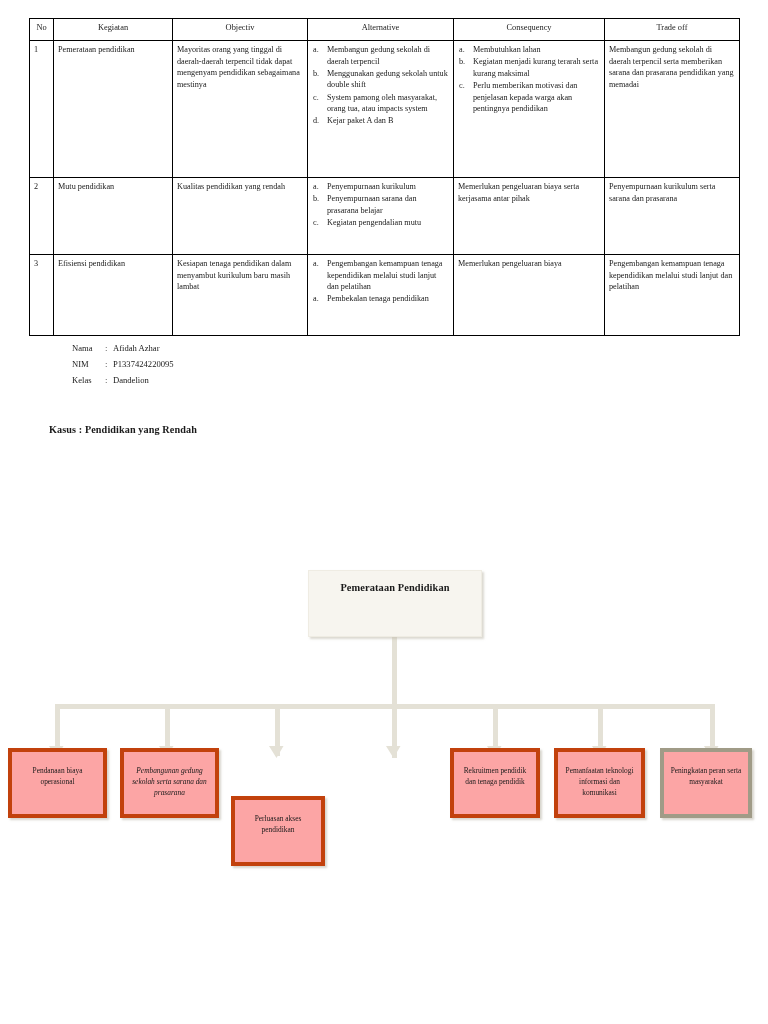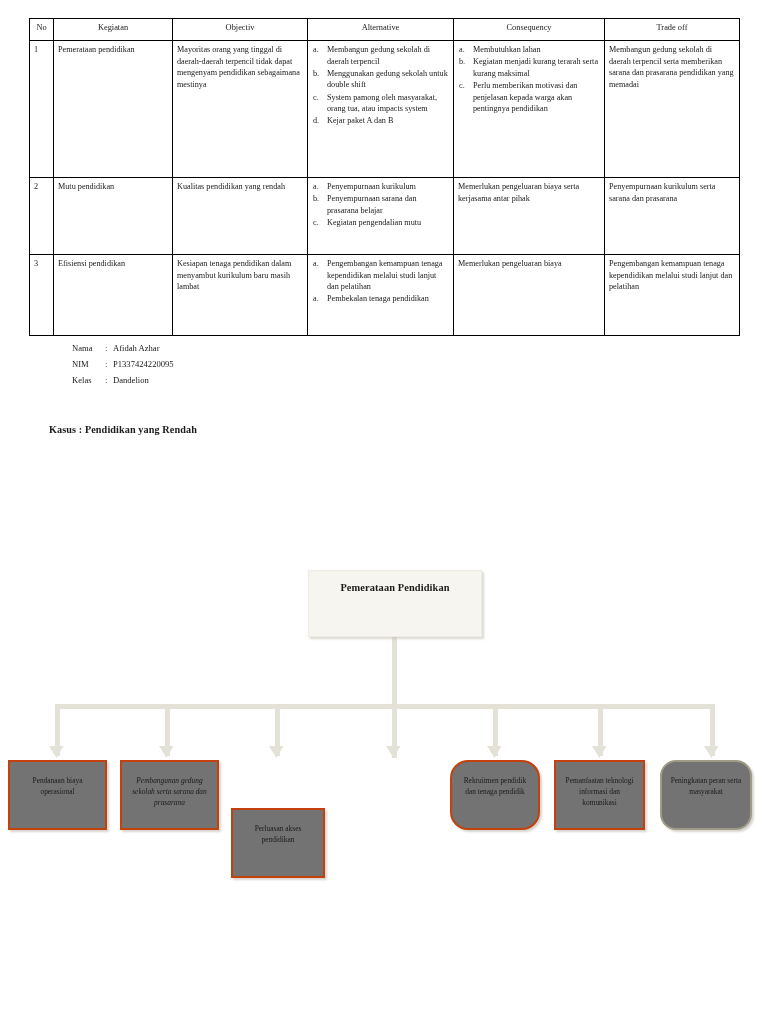--- a/index.html
+++ b/index.html
@@ -126,24 +126,24 @@
     border: 1px solid #efece3;
     box-shadow: 2px 2px 2px rgba(190,186,172,0.55);
   }
   #root-node .node-label {
     font-weight: bold;
     font-size: 10.4px;
     padding-top: 11px;
     letter-spacing: 0.1px;
   }
   .leaf-node {
-    top: 212px;
+    top: 200px;
     height: 70px;
-    background: #737373;
-    border: 2px solid #c2410c;
+    background: #fca5a5;
+    border: 4px solid #c2410c;
     box-shadow: 2px 2px 2px rgba(176,172,156,0.5);
   }
   .leaf-node.selected {
     border: 1px solid #9b9madd;
     border-color: #a09b87;
   }
   .leaf-node .node-label {
     font-size: 7.4px;
     line-height: 1.5;
     padding: 13px 6px 0 6px;
@@ -279,22 +279,22 @@
 
   <div class="node-box leaf-node" style="left:8px;   width:99px;">
     <span class="node-label">Pendanaan biaya operasional</span>
   </div>
   <div class="node-box leaf-node" style="left:120px; width:99px;font-style:italic;">
     <span class="node-label">Pembangunan gedung sekolah serta sarana dan prasarana</span>
   </div>
   <div class="node-box leaf-node" style="left:231px; width:94px;margin-top:48px;">
     <span class="node-label">Perluasan akses pendidikan</span>
   </div>
-  <div class="node-box leaf-node" style="left:450px; width:90px;border-radius:18px;">
+  <div class="node-box leaf-node" style="left:450px; width:90px;">
     <span class="node-label">Rekruitmen pendidik dan tenaga pendidik</span>
   </div>
   <div class="node-box leaf-node" style="left:554px; width:91px;">
     <span class="node-label">Pemanfaatan teknologi informasi dan komunikasi</span>
   </div>
-  <div class="node-box leaf-node selected" style="left:660px; width:92px;border-radius:16px;">
+  <div class="node-box leaf-node selected" style="left:660px; width:92px;">
     <span class="node-label">Peningkatan peran serta masyarakat</span>
   </div>
 </div>
 
 </body></html>

